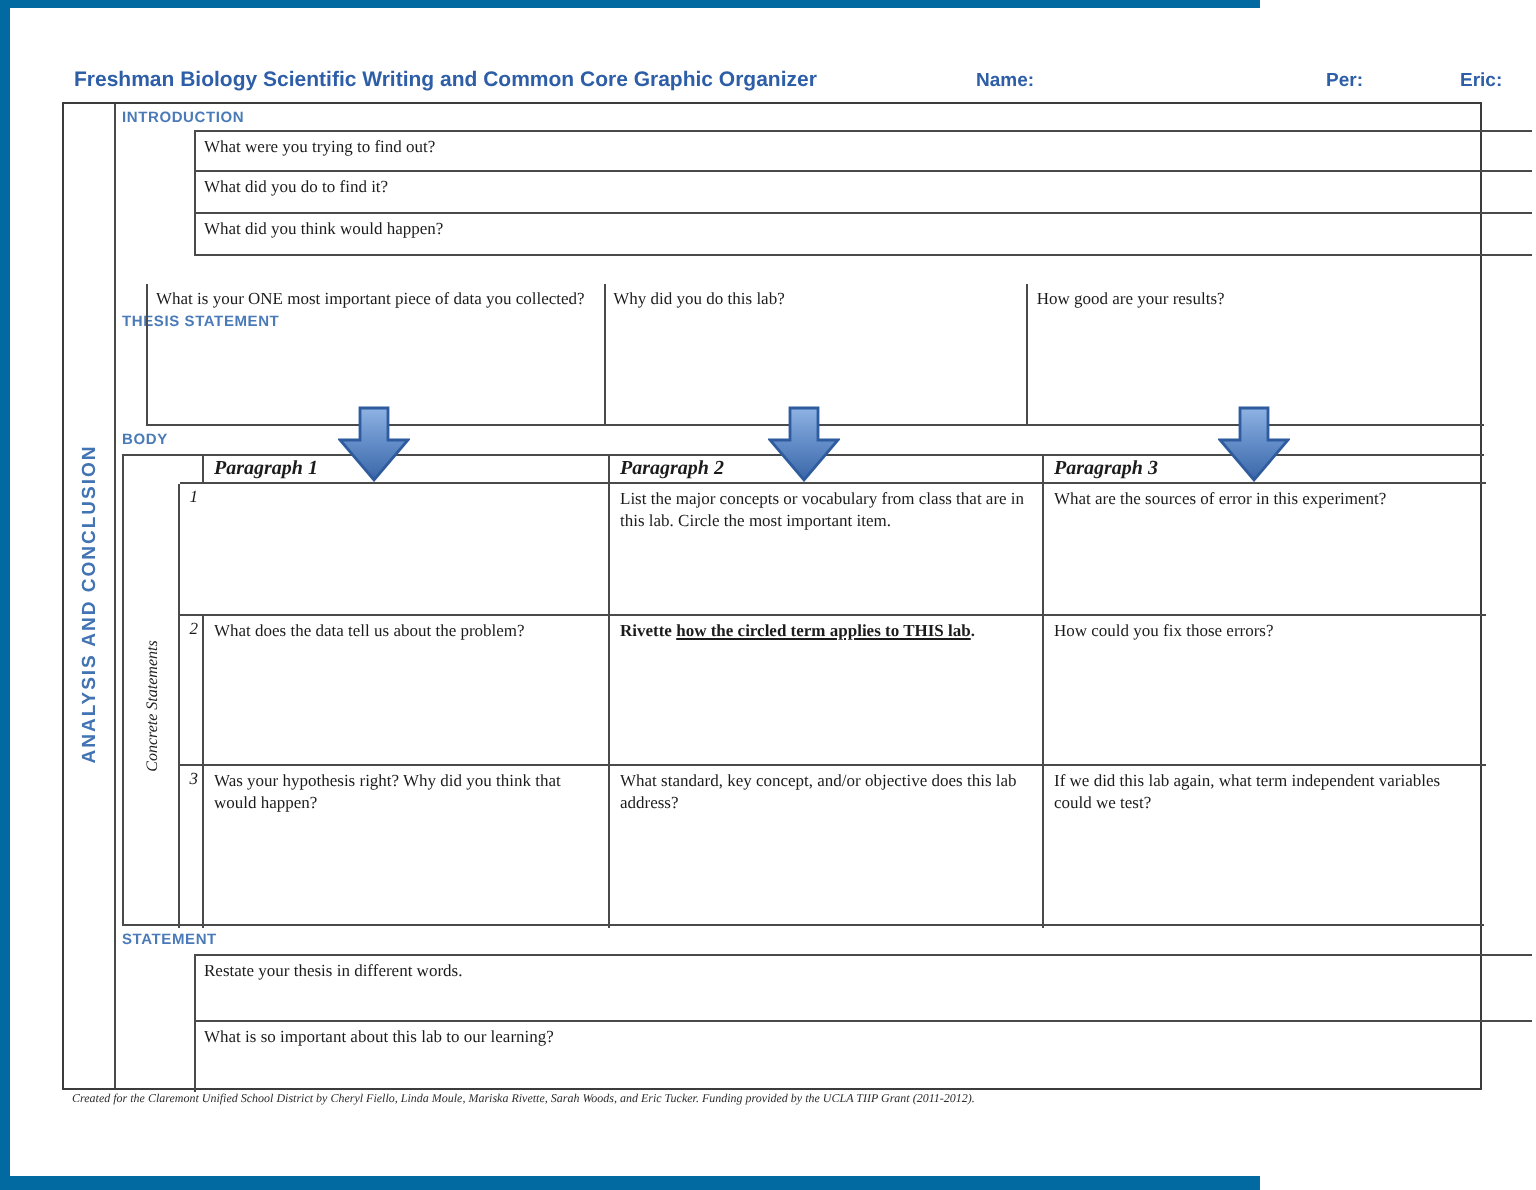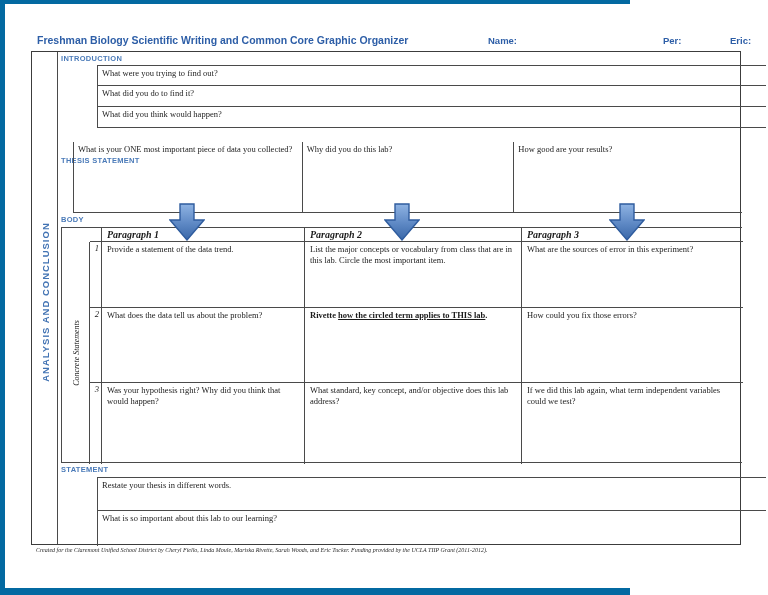--- a/index.html
+++ b/index.html
@@ -117,21 +117,20 @@
         <div class="para-head ph3">Paragraph 3</div>
 
         <div class="concrete-cell">
           <div class="concrete-label">Concrete Statements</div>
         </div>
 
         <div class="num-cell nc1">1</div>
         <div class="num-cell nc2">2</div>
         <div class="num-cell nc3">3</div>
 
-        <div class="prompt-cell r1c1 qtext">Provide a statement of the data trend.</div>
         <div class="prompt-cell r1c2 qtext">List the major concepts or vocabulary from class that are in this lab. Circle the most important item.</div>
         <div class="prompt-cell r1c3 qtext">What are the sources of error in this experiment?</div>
 
         <div class="prompt-cell pc-r2 r2c1 qtext">What does the data tell us about the problem?</div>
         <div class="prompt-cell pc-r2 r2c2 qtext">
           <span class="bold-prompt">Rivette </span><span class="bold-underline">how the circled term applies to THIS lab</span><span class="bold-prompt">.</span>
         </div>
         <div class="prompt-cell pc-r2 r2c3 qtext">How could you fix those errors?</div>
 
         <div class="prompt-cell pc-r3 r3c1 qtext">Was your hypothesis right? Why did you think that would happen?</div>

